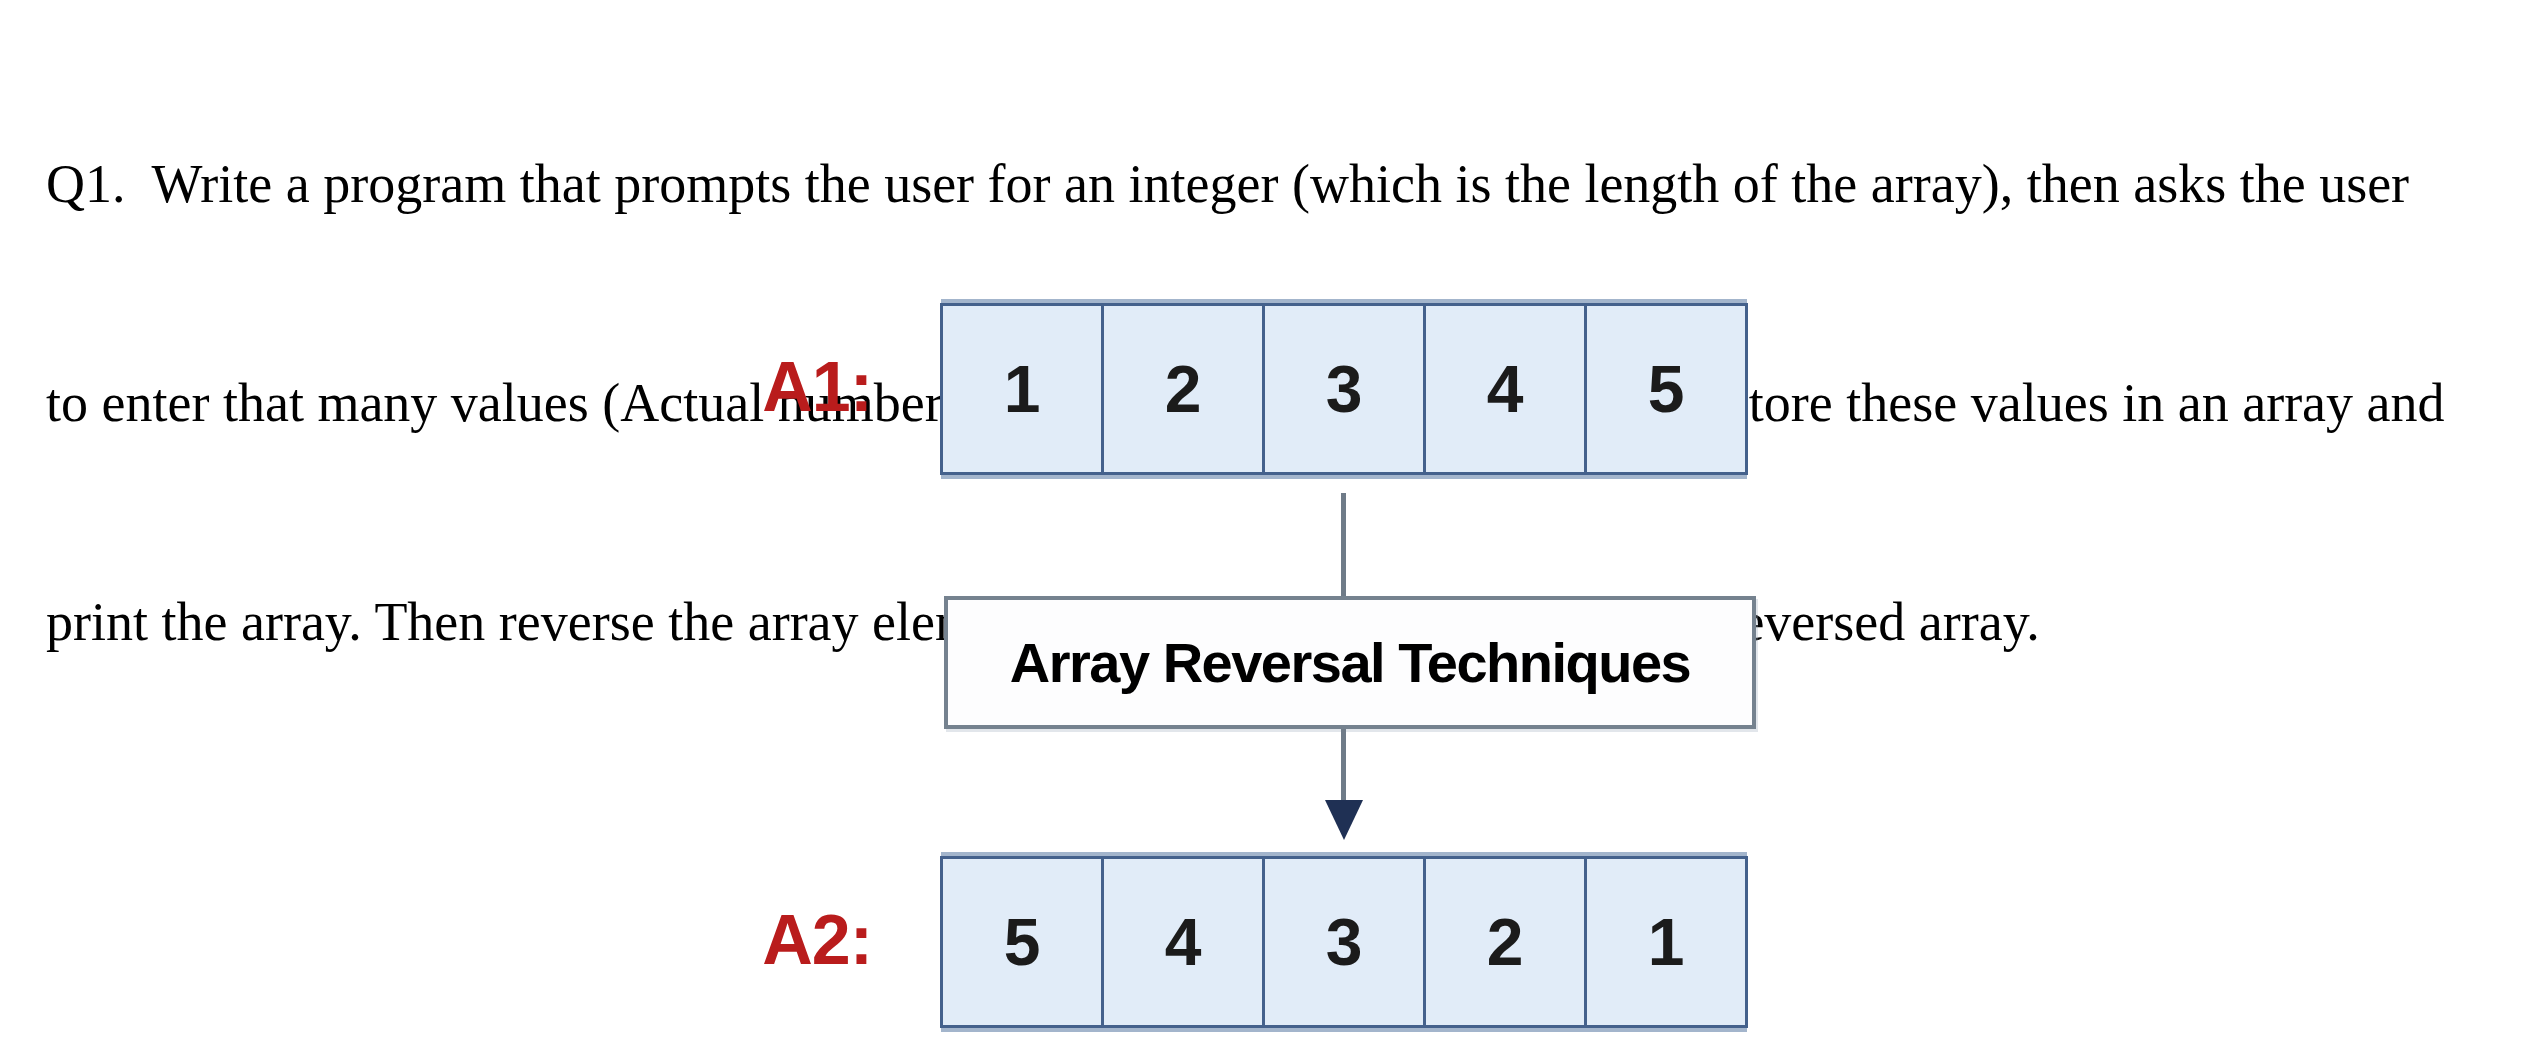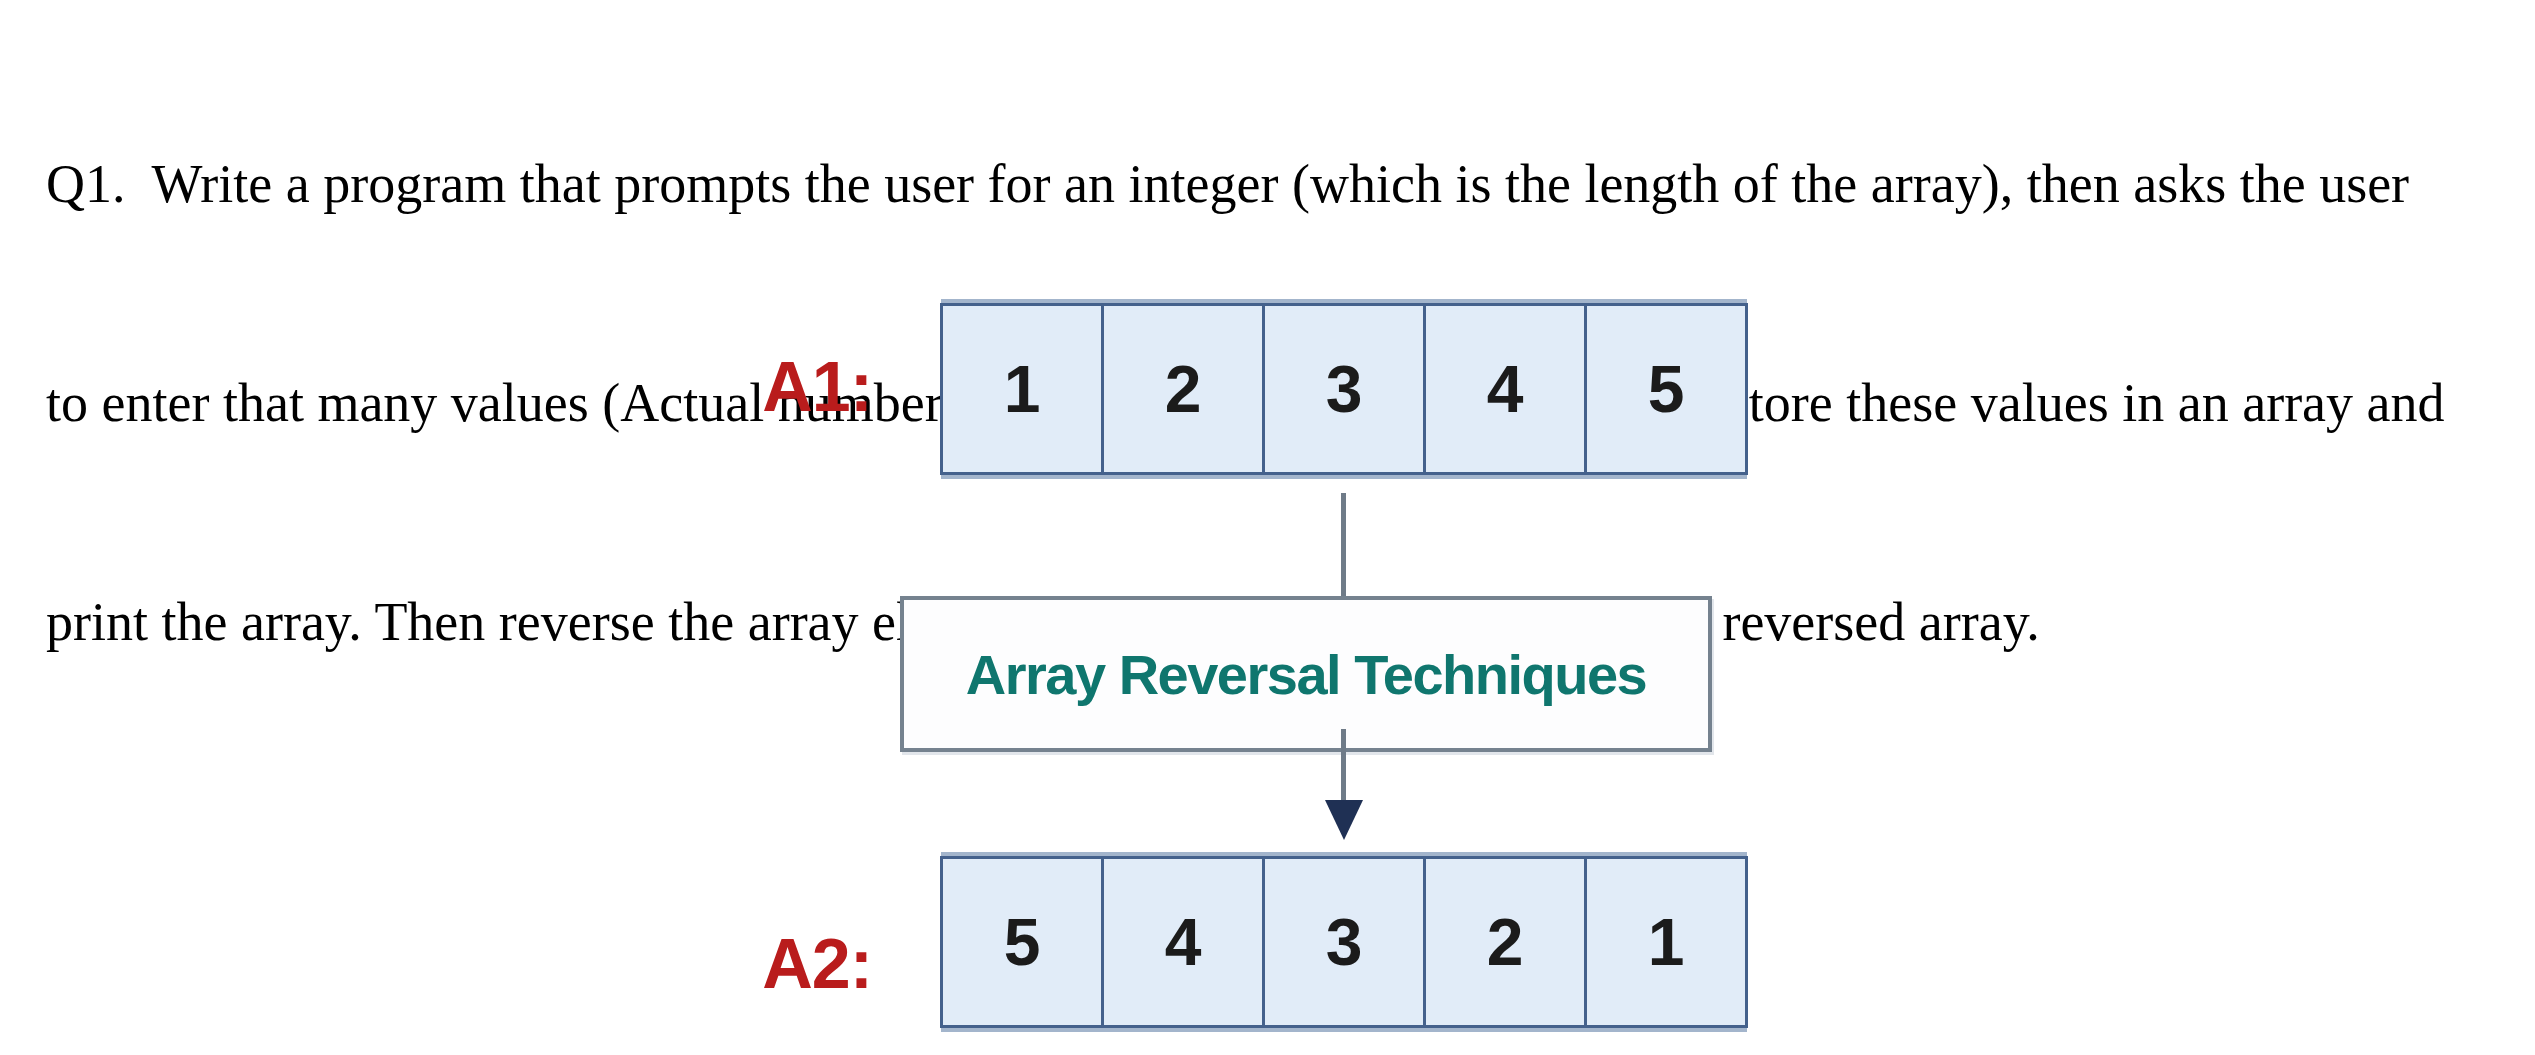--- a/index.html
+++ b/index.html
@@ -65,39 +65,39 @@
     height: 73px;
     line-height: 73px;
     text-align: right;
     font-family: "Liberation Sans", sans-serif;
     font-weight: 700;
     font-size: 70px;
     color: #b91c1c;
     letter-spacing: -1px;
   }
   .array-label.a1 { top: 351px; }
-  .array-label.a2 { top: 904px; margin-top: 24px; }
+  .array-label.a2 { top: 904px; }
 
   .process-box {
     position: absolute;
-    left: 900px;
+    left: 944px;
     top: 596px;
     width: 812px;
-    height: 156px;
+    height: 133px;
     box-sizing: border-box;
     background: var(--process-fill, #fdfdfe);
     border: 4px solid var(--process-border, #75828f);
     display: flex;
     align-items: center;
     justify-content: center;
     font-family: "Liberation Sans", sans-serif;
     font-weight: 700;
     font-size: 56px;
     letter-spacing: -1.5px;
-    color: #0f766e;
+    color: #000000;
     box-shadow: 2px 3px 0 0 rgba(160,172,188,0.30);
   }
 
   .connector {
     position: absolute;
     left: 1341px;
     width: 5px;
     background: var(--connector, #6f7b88);
   }
   .connector.c1 { top: 493px; height: 104px; }

